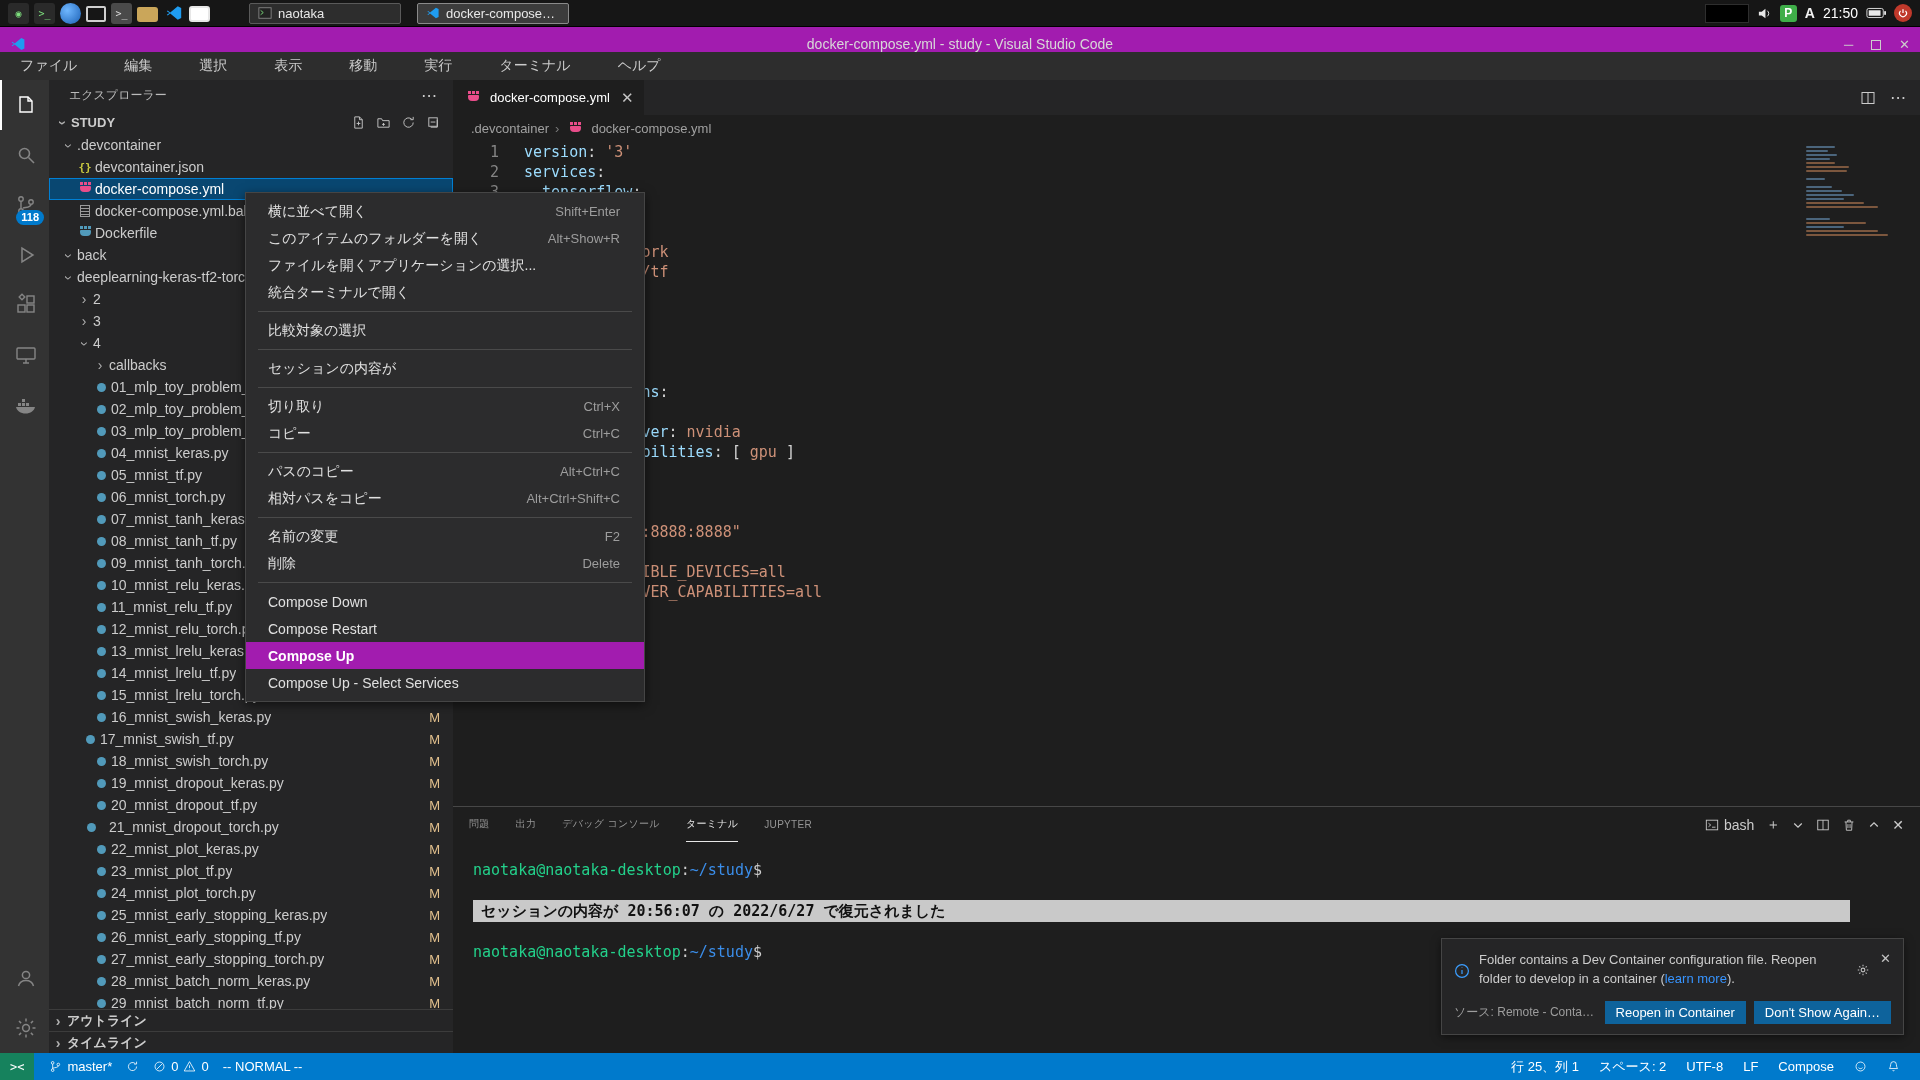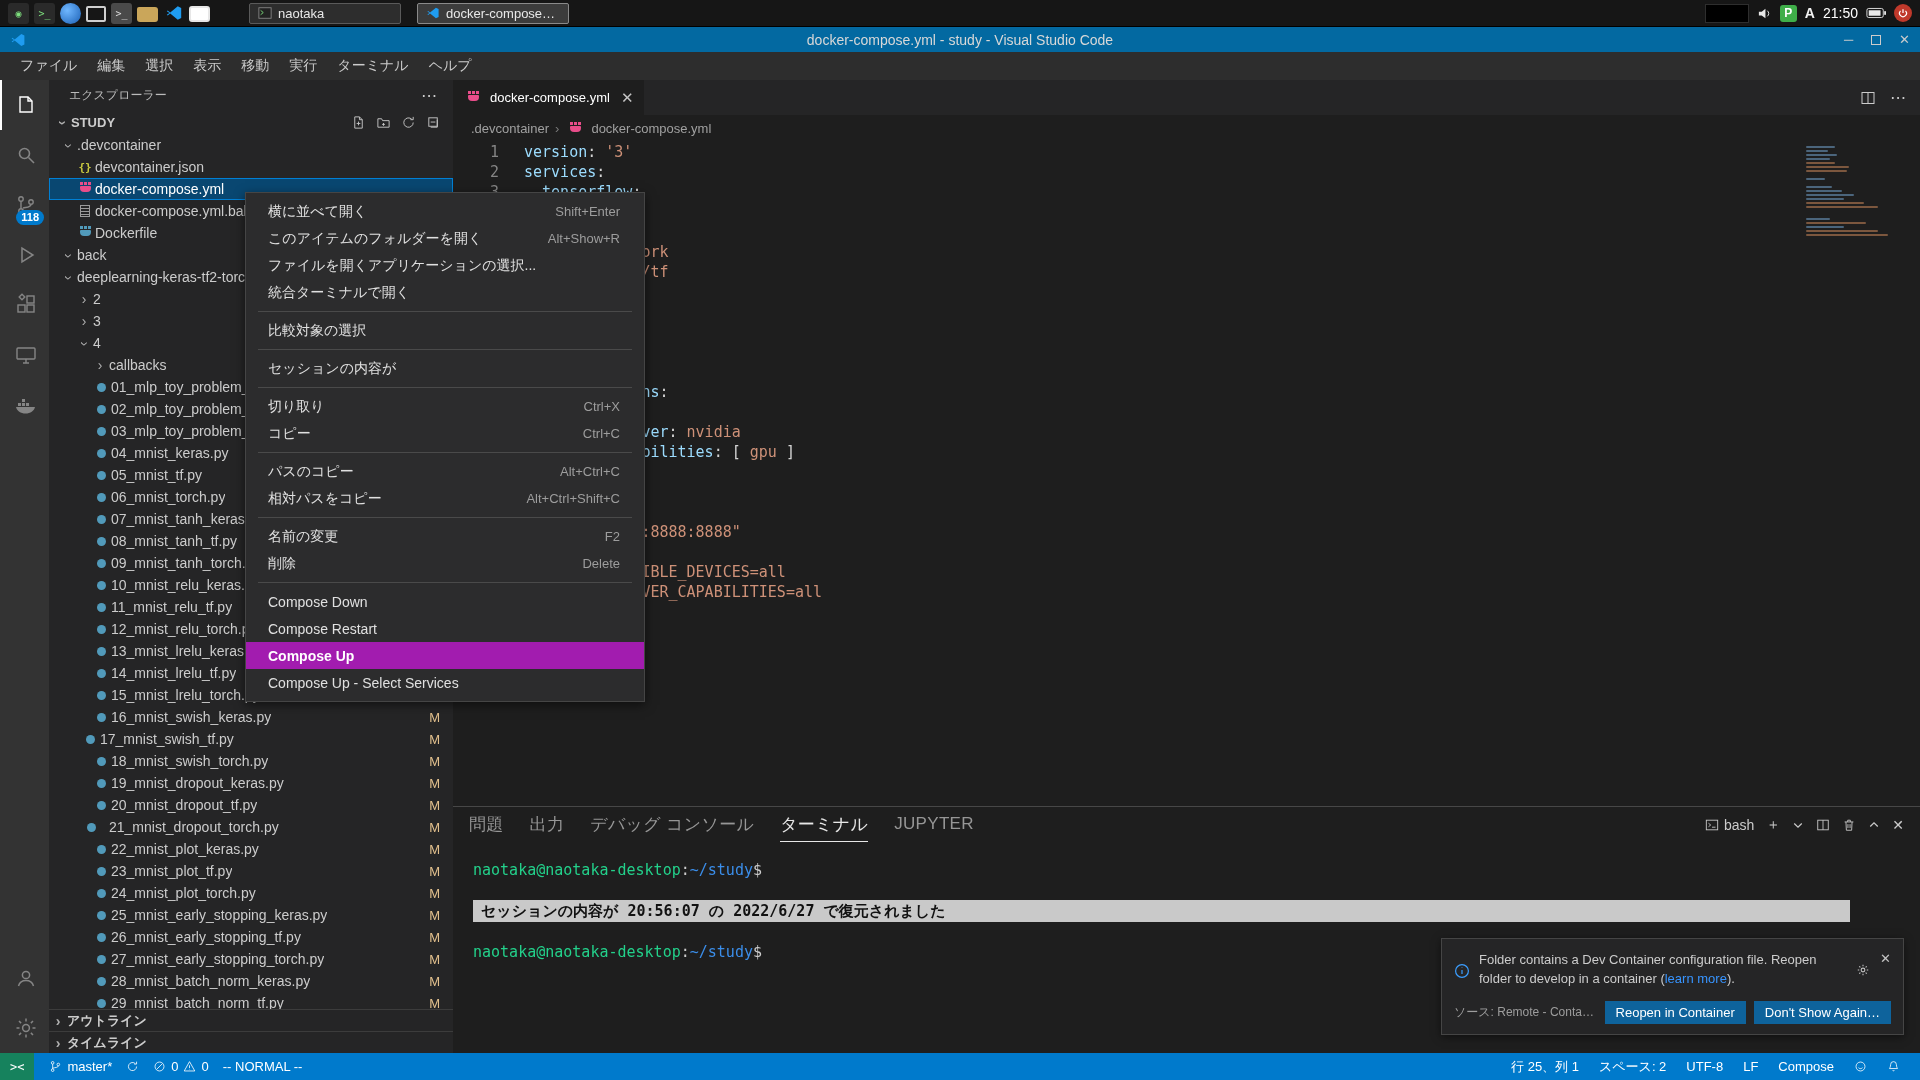--- a/index.html
+++ b/index.html
@@ -22,25 +22,25 @@
   .tb-win .mini{width:14px;height:14px;flex:none;}
   .tb-spacer{flex:1;}
   .tray{display:flex;align-items:center;gap:8px;color:#fff;}
   .tray-black{width:44px;height:19px;background:#000;border:1px solid #2e2e2e;}
   .badge-p{width:17px;height:17px;background:#3fae49;color:#fff;border-radius:3px;font-size:12px;font-weight:700;display:flex;align-items:center;justify-content:center;}
   .badge-a{color:#f2f2f2;font-size:14px;font-weight:700;}
   .clock{font-size:14px;color:#fff;}
   .pwr{width:18px;height:18px;border-radius:50%;background:#c0392b;display:flex;align-items:center;justify-content:center;}
 
   
-  .titlebar{height:25px;background:#0369a1;display:flex;align-items:center;color:#d8d8d8;font-size:14px;padding:0 10px;}
+  .titlebar{height:25px;background:#a21caf;display:flex;align-items:flex-end;color:#d8d8d8;font-size:14px;padding:0 10px;}
   .titlebar .title{position:absolute;left:0;right:0;text-align:center;pointer-events:none;}
   .win-controls{margin-left:auto;display:flex;gap:18px;color:#cccccc;font-size:13px;align-items:center;z-index:2;}
   .wc-box{width:10px;height:10px;border:1px solid #ccc;display:inline-block;}
-  .menubar{height:28px;background:#2d2d2d;display:flex;align-items:center;padding-left:10px;}
+  .menubar{height:28px;background:#2d2d2d;display:flex;align-items:center;padding-left:10px;gap:27px;}
   .mb-item{padding:0 10px;font-size:14px;color:#cccccc;border-radius:4px;}
 
   .main{display:flex;height:973px;}
 
   
   .activitybar{width:49px;background:#333333;display:flex;flex-direction:column;align-items:center;flex:none;}
   .ab-item{width:49px;height:50px;display:flex;align-items:center;justify-content:center;color:#858585;position:relative;border-left:2px solid transparent;font-weight:bold;}
   .ab-item.active{color:#ffffff;border-left-color:#ffffff;}
   .ab-badge{position:absolute;right:5px;bottom:5px;background:#007acc;color:#fff;font-size:11px;border-radius:9px;padding:1px 5px;line-height:13px;}
   .ab-bottom{margin-top:auto;}
@@ -84,21 +84,21 @@
   .t-s{color:#ce9178;}
   .t-p{color:#d4d4d4;}
   .minimap{position:absolute;top:4px;right:14px;width:100px;}
   .mm-bar{height:2px;margin-bottom:2px;border-radius:1px;opacity:.75;}
   .mm-b{background:#5b7e9c;}
   .mm-o{background:#9c6b4a;}
 
   
   .panel{height:247px;border-top:1px solid #474747;display:flex;flex-direction:column;flex:none;}
   .panel-header{height:35px;display:flex;align-items:center;padding:0 16px;flex:none;}
-  .ptab{font-size:17px;color:#969696;margin-right:26px;height:35px;display:flex;align-items:center;border-bottom:1px solid transparent;letter-spacing:.3px;}
+  .ptab{font-size:10px;color:#969696;margin-right:26px;height:35px;display:flex;align-items:center;border-bottom:1px solid transparent;letter-spacing:.3px;}
   .ptab.active{color:#e7e7e7;border-bottom-color:#e7e7e7;}
   .panel-actions{margin-left:auto;display:flex;align-items:center;gap:12px;color:#cccccc;font-size:14px;}
   .shell-pick{display:flex;align-items:center;gap:5px;}
   .terminal{flex:1;padding:18px 0 0 20px;font-family:"DejaVu Sans Mono",monospace;font-size:15px;line-height:20px;color:#cccccc;overflow:hidden;}
   .term-entry{margin-bottom:20px;white-space:pre;}
   .t-user{color:#23d18b;}
   .t-path{color:#3b8eea;}
   .restore-bar{width:calc(100% - 70px);background:#c9c9c9;color:#111;padding:1px 8px;font-weight:600;}
 
   

